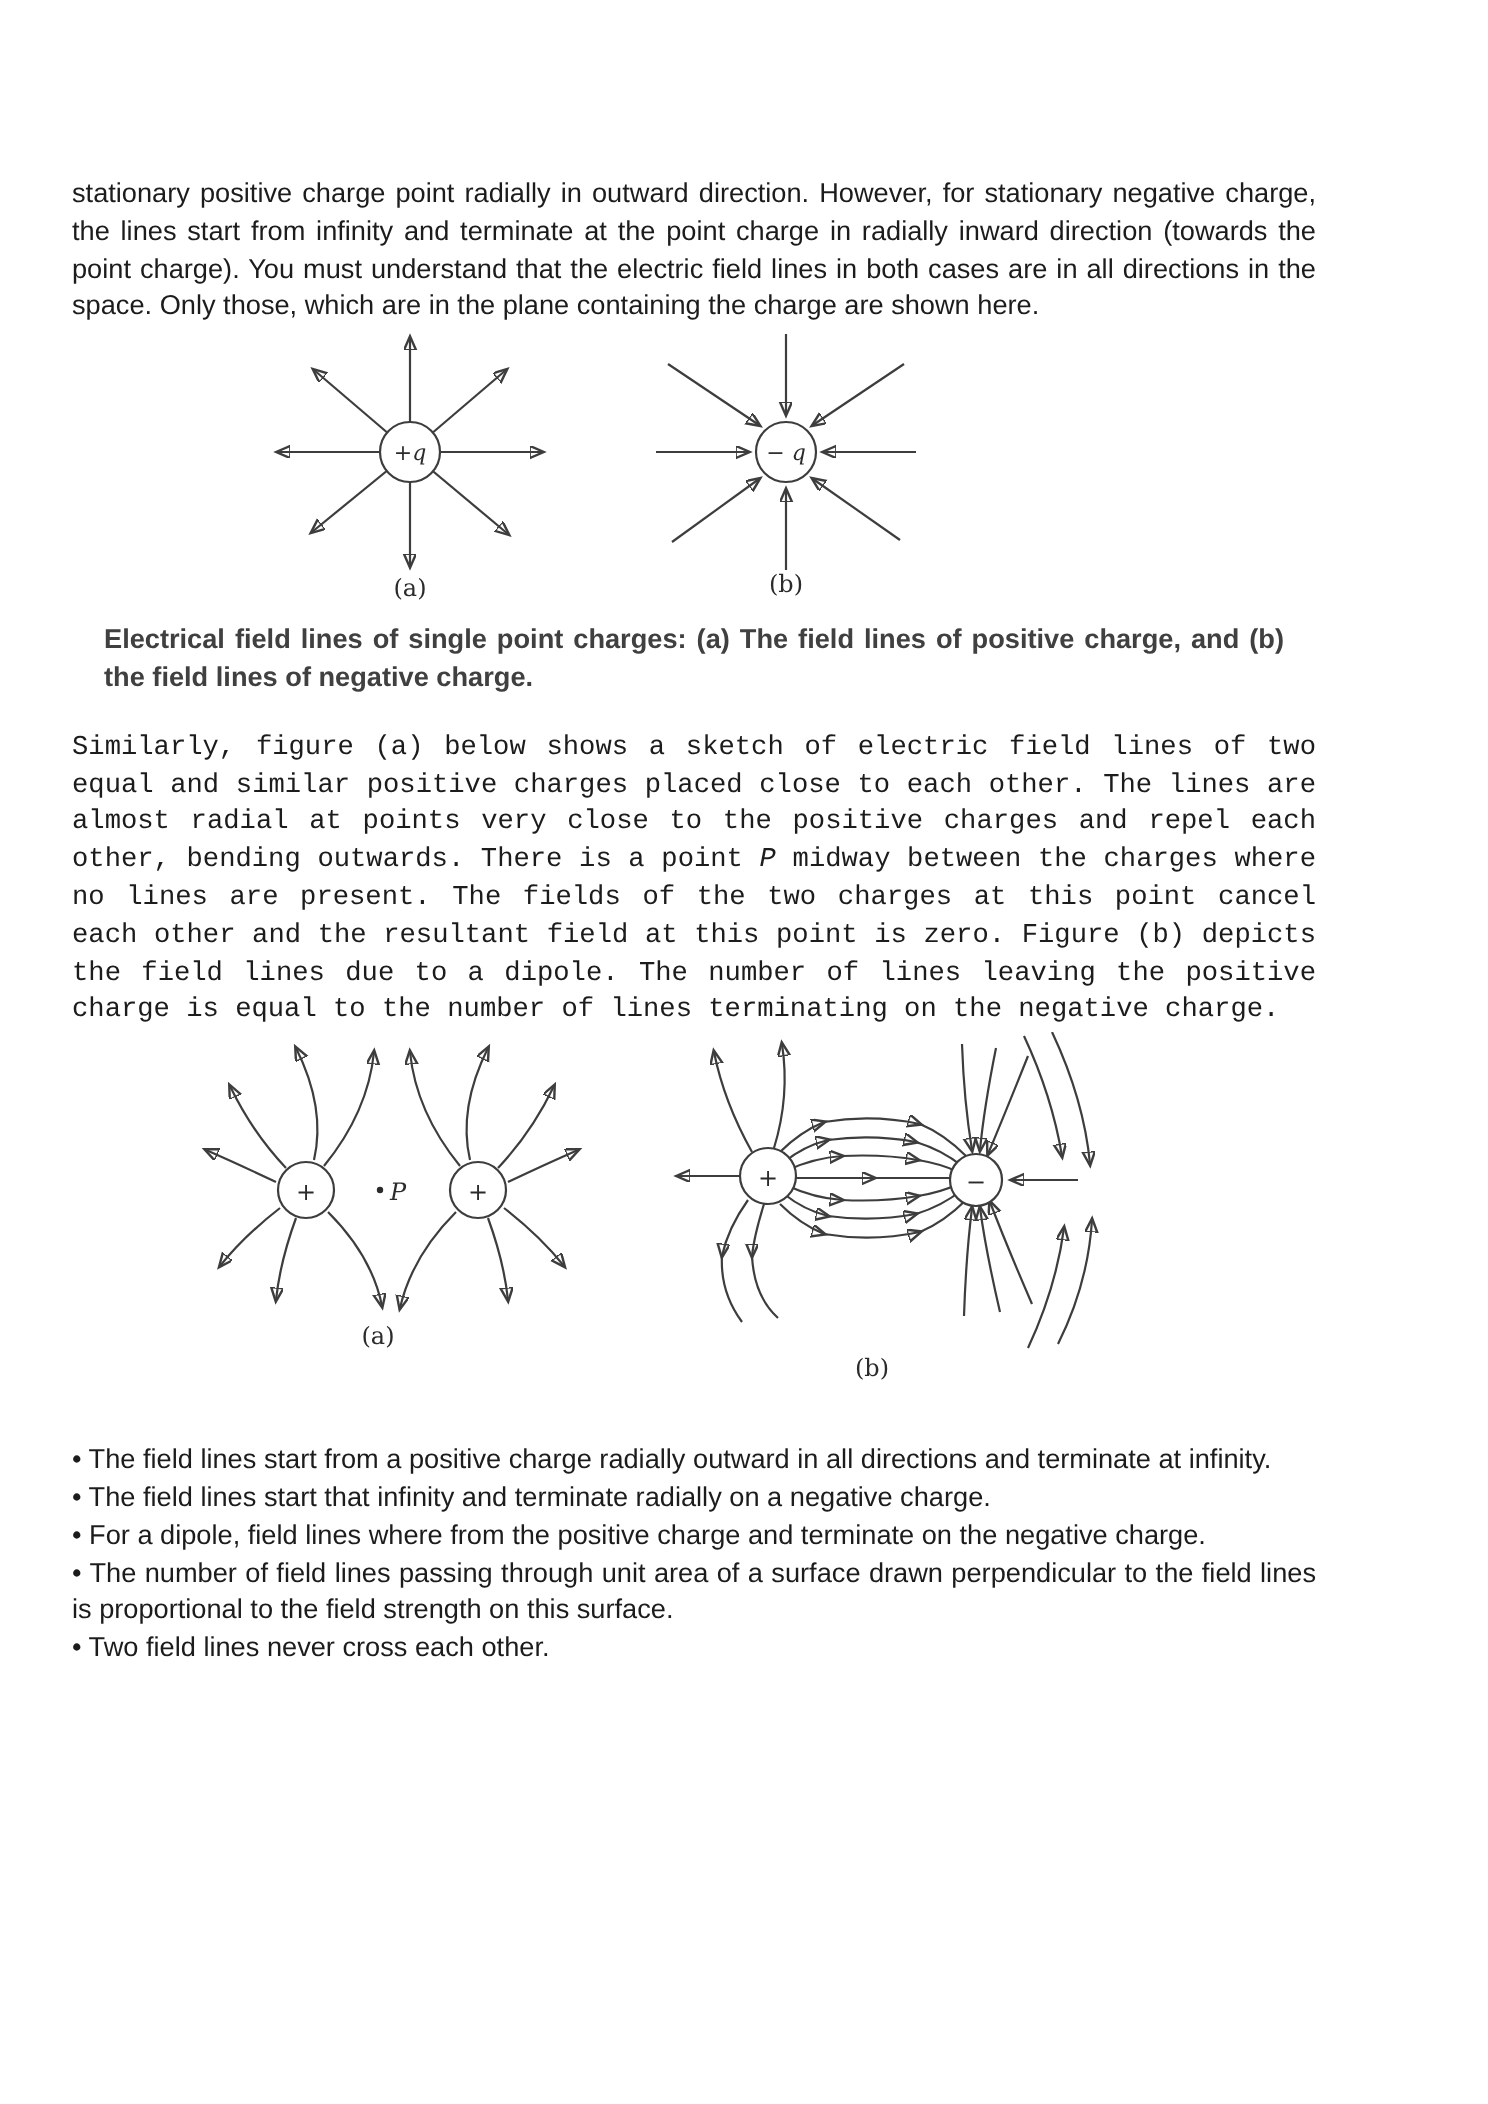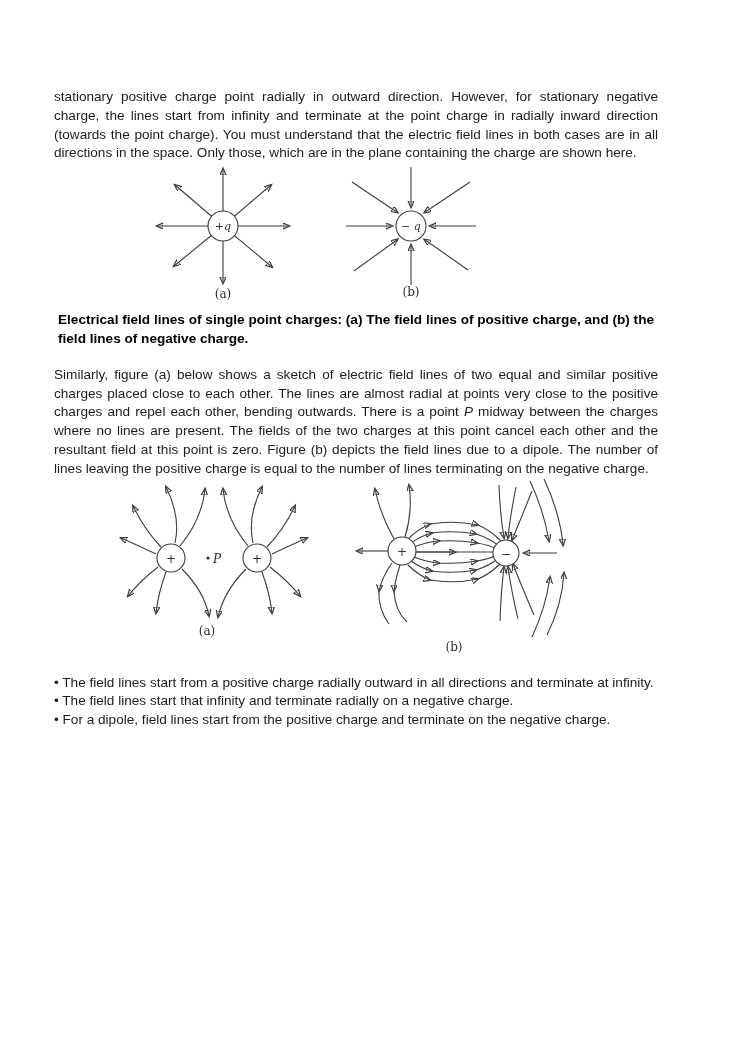--- a/index.html
+++ b/index.html
@@ -5,43 +5,43 @@
   html,body{margin:0;padding:0;background:#fff;}
   .page{
     position:relative;
     width:744px;height:1052px;
     background:#ffffff;
     font-family:"Liberation Sans",sans-serif;
     color:#1c1c1c;
     overflow:hidden;
   }
   .content{
-    padding:88px 86px 0 54px;
+    padding:88px 86px 0 36px;
   }
   .body-text{
     font-size:13.6px;
     line-height:18.8px;
     text-align:justify;
     margin:0;
   }
   .caption{
     font-size:13.6px;
     line-height:18.8px;
     text-align:justify;
     font-weight:700;
-    color:#000000;
-    margin:4px;
+    color:#404040;
+    margin:16px;
   }
   .fig1-wrap{height:142px;margin:2px 0 0 80px;}
   .fig2-wrap{height:178px;margin:0 0 0 38px;}
   .caption1{margin-top:4px;}
-  .p2{margin-top:17px;}
+  .p2{margin-top:17px;font-family:Liberation Mono, monospace;}
   .caption2{margin-top:6px;}
   .props-intro{margin-top:16px;}
-  .bullets{margin-top:17px;}
+  .bullets{margin-top:27px;}
   .bullets .body-text{margin:0;}
   svg{display:block;}
   svg path,svg line{stroke:#3d3d3d;stroke-width:1.1;fill:none;}
   svg circle.charge{fill:#fff;stroke:#3d3d3d;stroke-width:1.1;}
   svg text{fill:#2b2b2b;font-family:"DejaVu Serif",serif;}
   .fig-label{font-size:12px;}
   .charge-label{font-size:11px;font-style:italic;}
   .sign-label{font-size:12px;}
   .p-label{font-size:12px;font-style:italic;}
   em{font-style:italic;}
@@ -162,17 +162,19 @@
           <text x="362" y="172" text-anchor="middle" class="fig-label">(b)</text>
         </g>
       </svg>
     </div>
 
 
 
     <div class="bullets">
       <p class="body-text">• The field lines start from a positive charge radially outward in all directions and terminate at infinity.</p>
       <p class="body-text">• The field lines start that infinity and terminate radially on a negative charge.</p>
-      <p class="body-text">• For a dipole, field lines start from the positive charge and terminate on the negative charge.</p>
+      <p class="body-text">• For a dipole, field lines where from the positive charge and terminate on the negative charge.</p>
+      <p class="body-text">• The number of field lines passing through unit area of a surface drawn perpendicular to the field lines is proportional to the field strength on this surface.</p>
+      <p class="body-text">• Two field lines never cross each other.</p>
     </div>
 
   </div>
 </div>
 
 </body></html>

